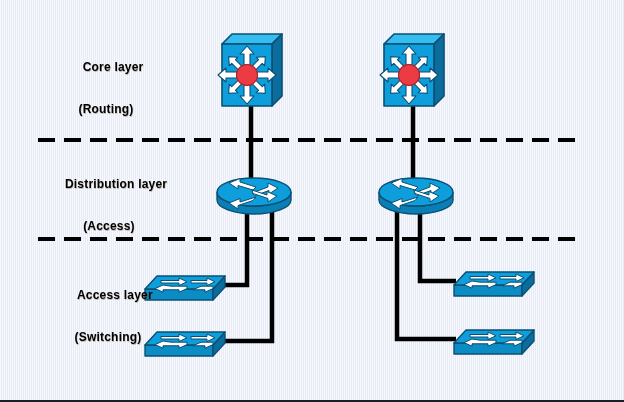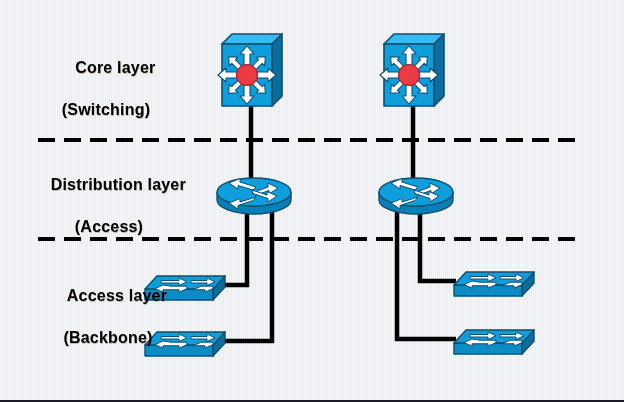--- a/index.html
+++ b/index.html
@@ -35,21 +35,21 @@
     position: absolute;
     left: 0;
     top: 0;
     width: 624px;
     height: 402px;
   }
   .layer-label {
     position: absolute;
     color: #000000;
     font-family: "Liberation Sans", sans-serif;
-    font-size: 16px;
+    font-size: 12px;
     font-weight: bold;
     line-height: 21px;
     letter-spacing: 0.2px;
     white-space: pre;
     text-align: center;
     text-shadow: 0.5px 0.5px 0 rgba(120,90,40,0.35);
   }
   #label-core      { left: 18px;  top: 36px;  width: 176px; }
   #label-dist      { left: 14px;  top: 153px; width: 190px; text-align: center; }
   #label-access    { left: 16px;  top: 264px; width: 184px; }
@@ -161,26 +161,26 @@
 
       <use href="#icon-switch" x="0" y="0" transform="translate(183,285)"></use>
       <use href="#icon-switch" x="0" y="0" transform="translate(183,341)"></use>
       <use href="#icon-switch" x="0" y="0" transform="translate(492,281)"></use>
       <use href="#icon-switch" x="0" y="0" transform="translate(492,339)"></use>
     </g>
   </svg>
 
   <div class="layer-label" id="label-core">
     <span>Core layer</span>
-    <span class="lbl-line2">(Switching)</span>
+    <span class="lbl-line2">(Routing)</span>
   </div>
 
   <div class="layer-label" id="label-dist">
     <span>Distribution layer</span>
     <span class="lbl-line2">(Access)</span>
   </div>
 
   <div class="layer-label" id="label-access">
     <span>Access layer</span>
-    <span class="lbl-line2">(Backbone)</span>
+    <span class="lbl-line2">(Switching)</span>
   </div>
 
 </div>
 
 </body></html>

